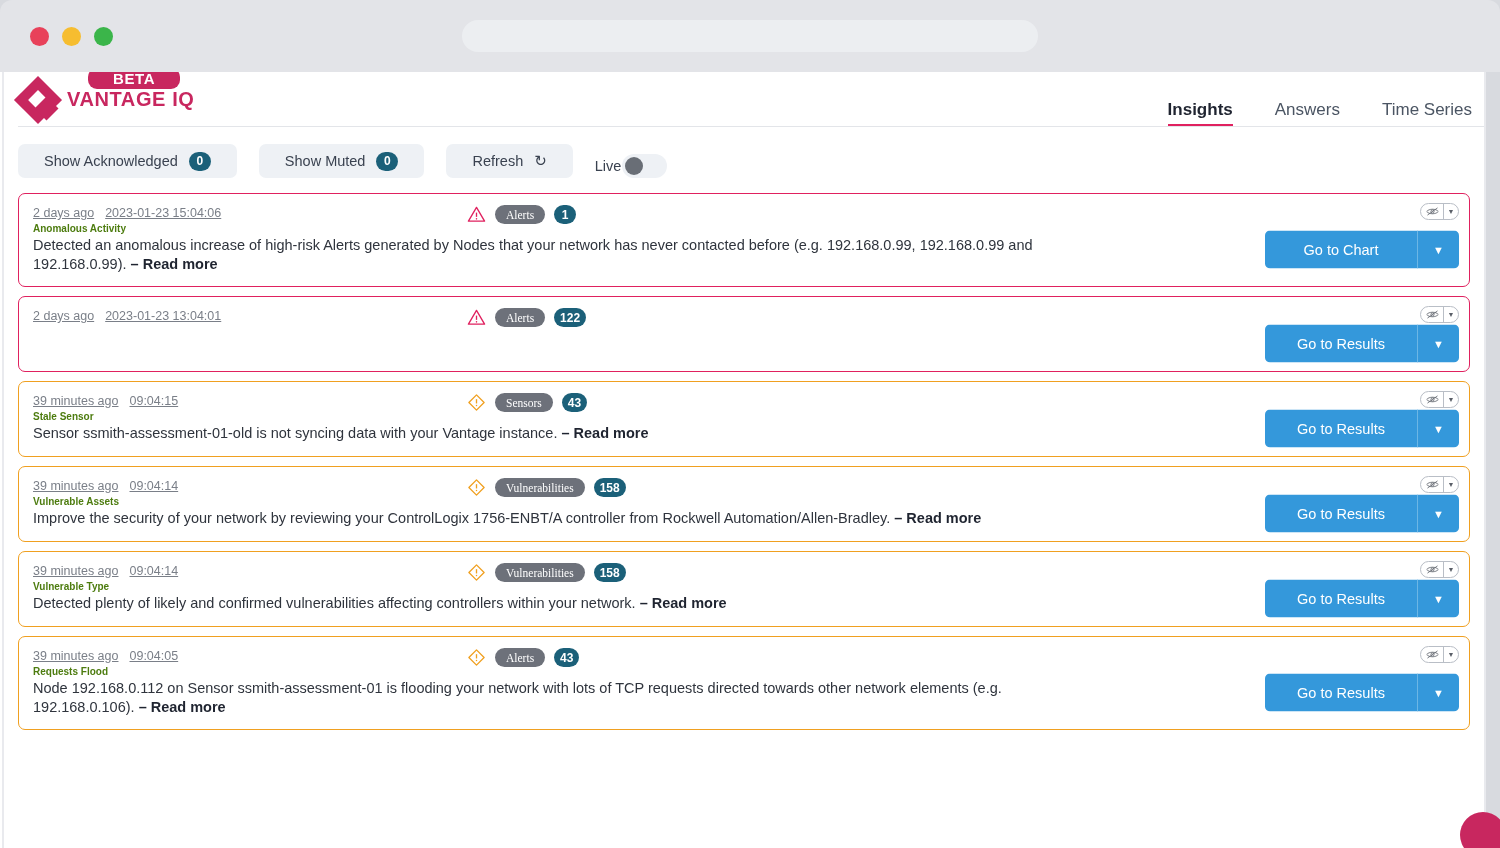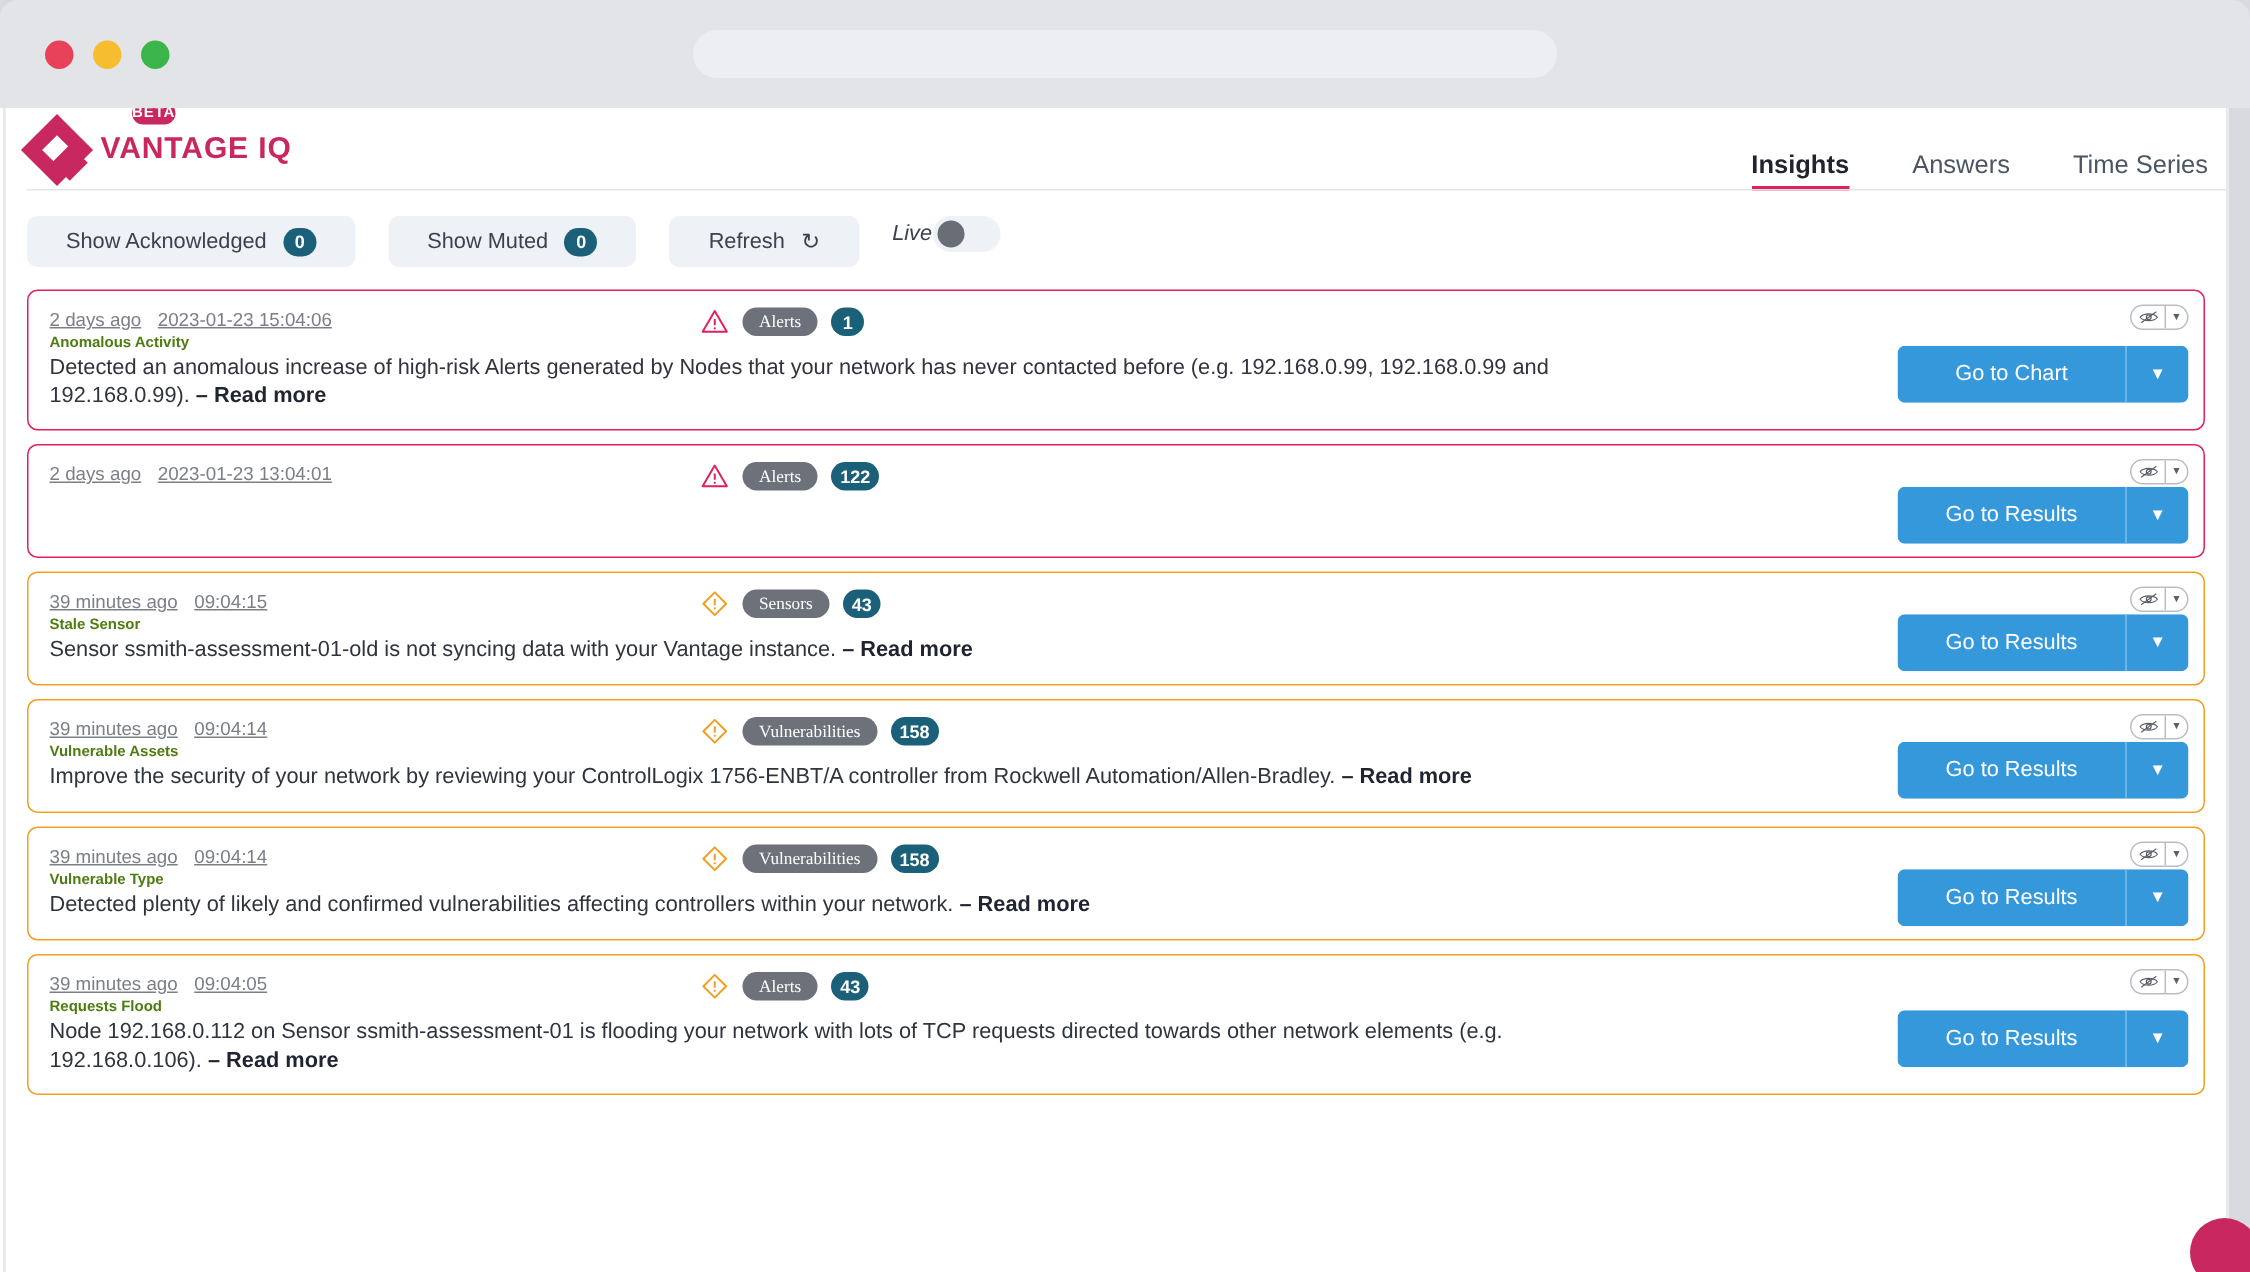--- a/index.html
+++ b/index.html
@@ -77,22 +77,22 @@
     width: 17px; height: 17px; background: #c8275f;
     transform: rotate(45deg);
   }
   .brand-text {
     font-size: 20px; font-weight: bold; letter-spacing: .6px;
     color: #c8275f;
   }
   .beta-badge {
     position: absolute; left: 70px; top: -12px;
     background: #c8275f; color: #fff;
-    font-size: 10px; font-weight: bold; letter-spacing: .6px;
-    padding: 2px 0; border-radius: 9px;
+    font-size: 15px; font-weight: bold; letter-spacing: .6px;
+    padding: 2px 25px; border-radius: 9px;
   }
   .nav-tabs {
     position: absolute; right: 12px; bottom: 0;
     display: flex; align-items: flex-end; gap: 42px;
     height: 100%;
   }
   .nav-tab {
     position: relative;
     font-size: 17px; color: #4b5563;
     padding-bottom: 7px; cursor: pointer;
@@ -124,39 +124,39 @@
     position: absolute; right: 14px; top: 50%;
     transform: translateY(-50%);
     width: 21px; height: 21px; border-radius: 50%;
     border: 1.4px solid #9aa0aa; color: #8b9099;
     font-size: 13px; display: flex; align-items: center; justify-content: center;
     cursor: pointer;
   }
 
   
   .toolbar {
-    display: flex; align-items: flex-start; gap: 22px;
+    display: flex; align-items: flex-end; gap: 22px;
     padding: 17px 14px 15px 14px;
   }
   .pill-btn {
     display: inline-flex; align-items: center; gap: 11px;
     background: #eef1f5; border: none; border-radius: 7px;
     height: 34px; padding: 0 26px;
     font-family: "Liberation Sans", sans-serif;
     font-size: 14.5px; color: #3a4250; cursor: pointer;
   }
   .count-chip {
     background: #1b6079; color: #fff;
     border-radius: 10px; min-width: 22px; height: 19px;
     font-size: 12px; font-weight: bold;
     display: inline-flex; align-items: center; justify-content: center;
     padding: 0 6px;
   }
   .refresh-glyph { font-size: 15px; color: #3a4250; display: inline-block; }
-  .live-group { display: flex; align-items: center; gap: 1px; font-style: italic; }
+  .live-group { display: flex; align-items: center; gap: 1px; }
   .live-label { font-size: 14.5px; color: #3a4250; }
   .toggle {
     width: 45px; height: 24px; background: #eef1f5;
     border-radius: 12px; position: relative; cursor: pointer;
   }
   .toggle .knob {
     position: absolute; left: 3px; top: 3px;
     width: 18px; height: 18px; border-radius: 50%;
     background: #696e76;
   }

